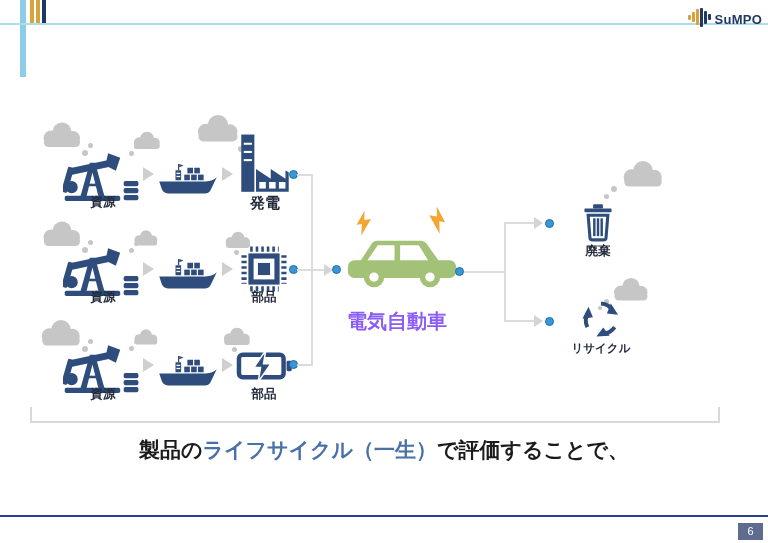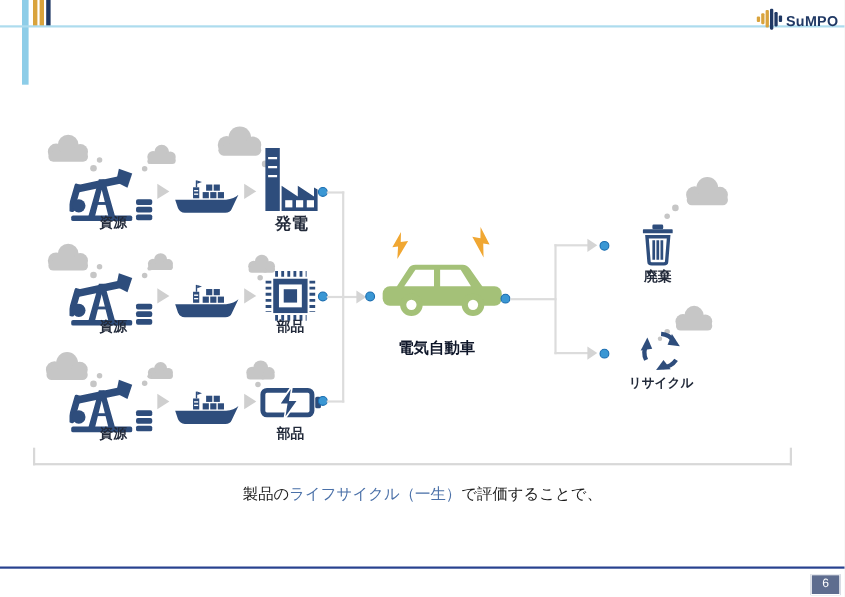--- a/index.html
+++ b/index.html
@@ -19,21 +19,21 @@
   .chev { position:absolute; width:0; height:0;
           border-left:11px solid #cfcfcf;
           border-top:7px solid transparent; border-bottom:7px solid transparent; }
   .ahead { position:absolute; width:0; height:0;
           border-left:9px solid #d4d4d4;
           border-top:6px solid transparent; border-bottom:6px solid transparent; }
   .lbl { position:absolute; font-weight:bold; color:#222a3a; text-align:center; }
   #title { position:absolute; left:38px; top:36px; font-size:20px;
            font-weight:bold; color:#1a1a1a; letter-spacing:0.5px; }
   #caption { position:absolute; left:0; width:768px; top:436px; text-align:center;
-             font-size:14px; font-weight:normal; color:#1b1b1b; line-height:27px; }
+             font-size:21px; font-weight:bold; color:#1b1b1b; line-height:27px; }
   #caption .hl { color:#4a70a8; }
   #bracket { position:absolute; left:30px; top:407px; width:690px; height:16px;
              border-left:2px solid #d8d8d8; border-right:2px solid #d8d8d8;
              border-bottom:2px solid #d8d8d8; }
   #footer-bar { position:absolute; left:0; top:520px; width:768px; height:23px;
                 background:#1e3c9b; color:#fff; }
   #footer-line { position:absolute; left:0; top:515px; width:768px; height:2px;
                  background:#27418f; }
   #footer-org { position:absolute; left:50%; transform:translateX(-50%); top:0;
                 line-height:23px; font-size:12px; font-weight:bold; white-space:nowrap; }
@@ -284,21 +284,21 @@
 
   <svg class="abs" style="left:355px;top:210px;width:18px;height:26px;color:#f0a733;transform:rotate(-8deg)">
       <use href="#sym-bolt"></use>
     </svg>
   <svg class="abs" style="left:427px;top:206px;width:20px;height:28px;color:#f0a733;transform:rotate(10deg) scaleX(-1)">
       <use href="#sym-bolt"></use>
     </svg>
   <svg class="abs" style="left:346px;top:234px;width:112px;height:60px;color:#a4c178">
       <use href="#sym-car"></use>
     </svg>
-  <div class="lbl" style="left:317px;top:308px;width:160px;font-size:14px;color:#0f172a">電気自動車</div>
+  <div class="lbl" style="left:317px;top:308px;width:160px;font-size:20px;color:#8b5cf6">電気自動車</div>
 
   <div class="dot" style="left:455px;top:267px"></div>
   <div class="gline" style="left:464px;top:270.5px;width:42px;height:2px"></div>
   <div class="gline" style="left:504px;top:222px;width:2px;height:100px"></div>
   <div class="gline" style="left:504px;top:222px;width:32px;height:2px"></div>
   <div class="ahead" style="left:534px;top:217px"></div>
   <div class="dot" style="left:545px;top:218.5px"></div>
   <div class="gline" style="left:504px;top:320px;width:32px;height:2px"></div>
   <div class="ahead" style="left:534px;top:315px"></div>
   <div class="dot" style="left:545px;top:316.5px"></div>

